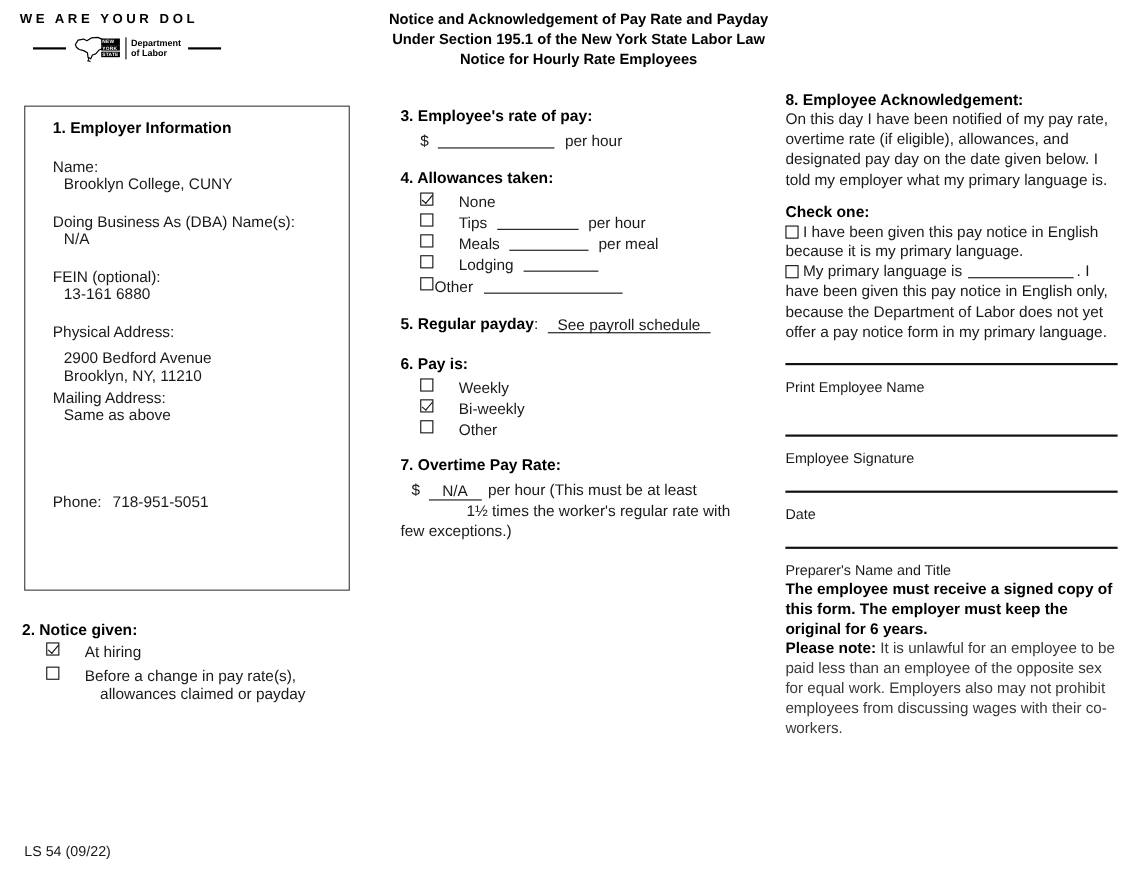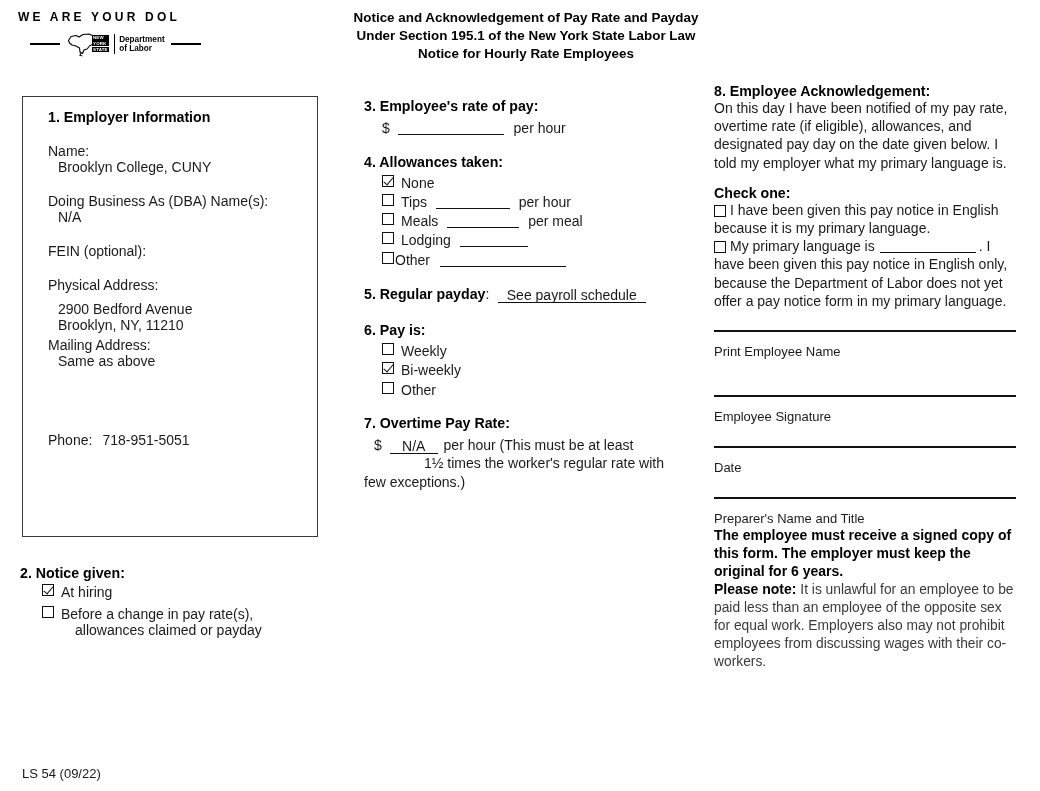--- a/index.html
+++ b/index.html
@@ -113,21 +113,21 @@
     top: -1px;
     width: 4px;
     height: 9px;
     border-right: 1.7px solid #111;
     border-bottom: 1.7px solid #111;
     transform: rotate(40deg);
   }
   .cbrow {
     display: flex;
     align-items: flex-start;
-    gap: 7px;
+    gap: 23px;
     margin-bottom: 3px;
   }
   .cbrow .lbl { font-size: 14px; line-height: 1.15; color: #1a1a1a; }
 
   
   .fill {
     display: inline-block;
     border-bottom: 1.6px solid #111;
     height: 13px;
     vertical-align: -2px;
@@ -278,20 +278,21 @@
       <div class="fld-value">Brooklyn College, CUNY</div>
     </div>
 
     <div class="fld-block">
       <div class="fld-label">Doing Business As (DBA) Name(s):</div>
       <div class="fld-value">N/A</div>
     </div>
 
     <div class="fld-block">
       <div class="fld-label">FEIN (optional):</div>
+      <div class="fld-value">13-161 6880</div>
     </div>
 
     <div class="fld-block tight">
       <div class="fld-label">Physical Address:</div>
       <div style="height:8px"></div>
       <div class="fld-value">2900 Bedford Avenue</div>
       <div class="fld-value">Brooklyn, NY, 11210</div>
     </div>
 
     <div class="fld-block">

